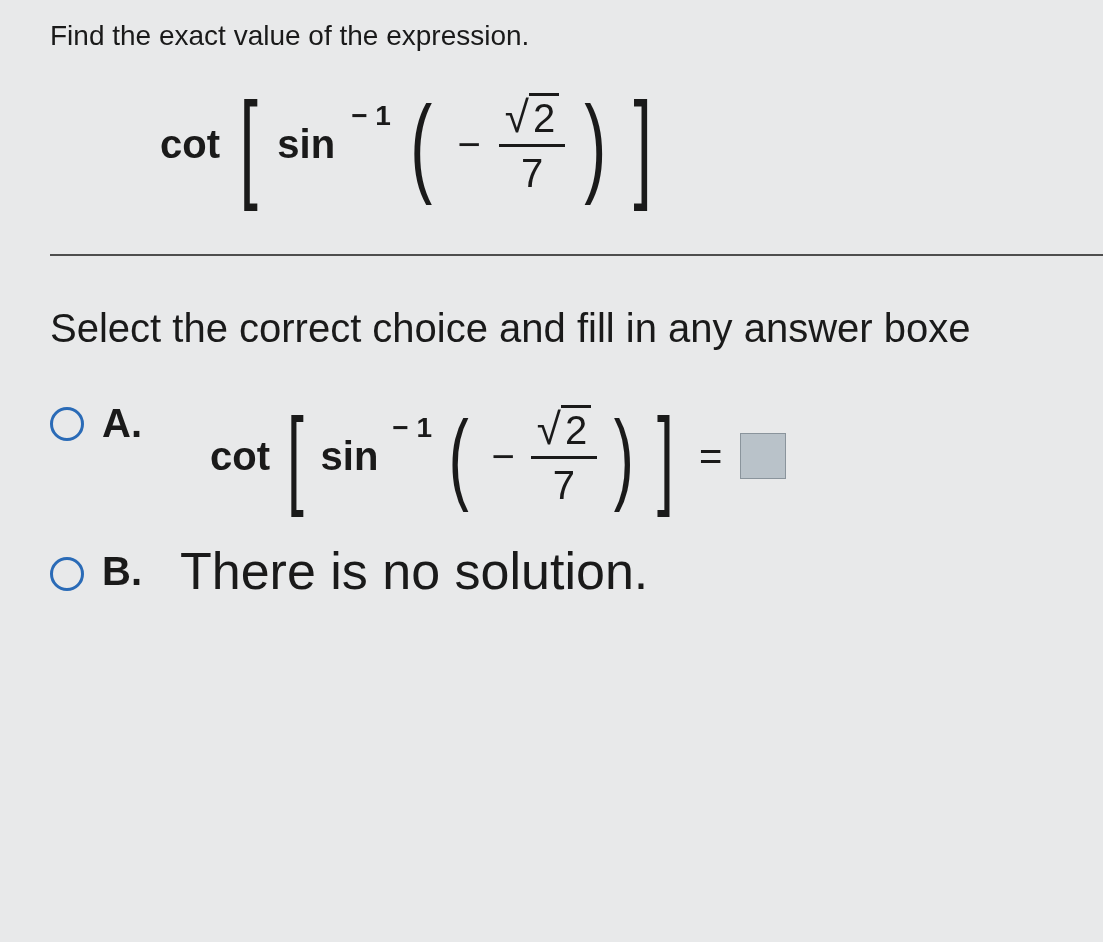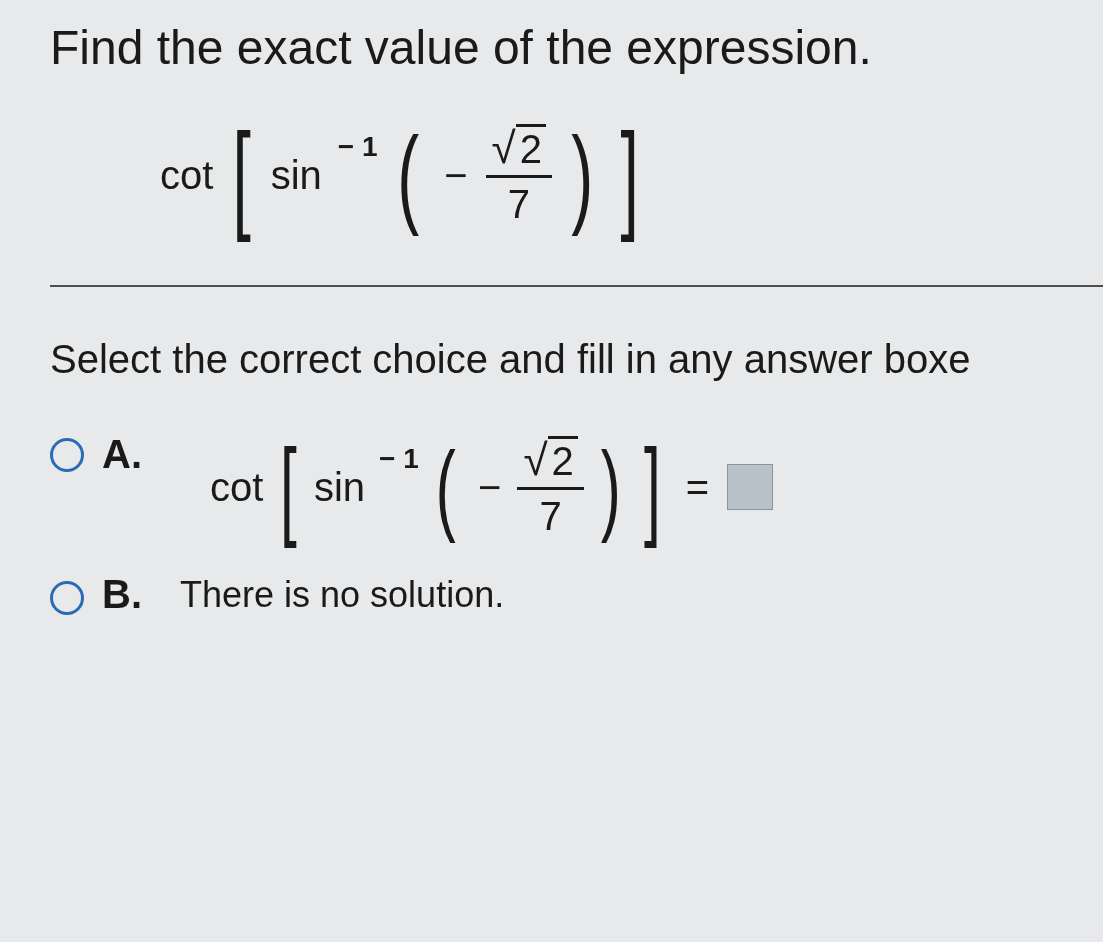--- a/index.html
+++ b/index.html
@@ -11,32 +11,32 @@
     color: #1a1a1a;
     width: 1103px;
     height: 942px;
     overflow: hidden;
   }
   .page {
     padding: 20px 0 0 50px;
     font-size: 40px;
   }
   .prompt {
-    font-size: 48px;
-    margin-bottom: 40px;
+    font-size: 28px;
+    margin-bottom: 32px;
   }
   .math-row {
     display: flex;
     align-items: center;
     justify-content: flex-start;
     gap: 12px;
     margin-left: 110px;
     margin-bottom: 50px;
   }
-  .fn { font-weight: 400; }
+  .fn { font-weight: 700; }
   .bracket {
     font-size: 120px;
     font-weight: 400;
     line-height: 1;
     transform: scaleX(0.55);
     display: inline-block;
   }
   .paren {
     font-size: 110px;
     font-weight: 400;
@@ -131,21 +131,21 @@
   .hint {
     font-size: 40px;
     white-space: nowrap;
   }
   .choice-b {
     display: flex;
     align-items: center;
     gap: 18px;
     margin-top: 20px;
   }
-  .choice-b .choice-text { font-size: 36px; text-align: center; }
+  .choice-b .choice-text { font-size: 52px; text-align: center; }
 
   .math-row-a {
     margin-left: 30px;
   }
   .math-row-a .bracket { font-size: 110px; }
   .math-row-a .paren { font-size: 100px; }
 </style>
 </head>
 <body>
 

